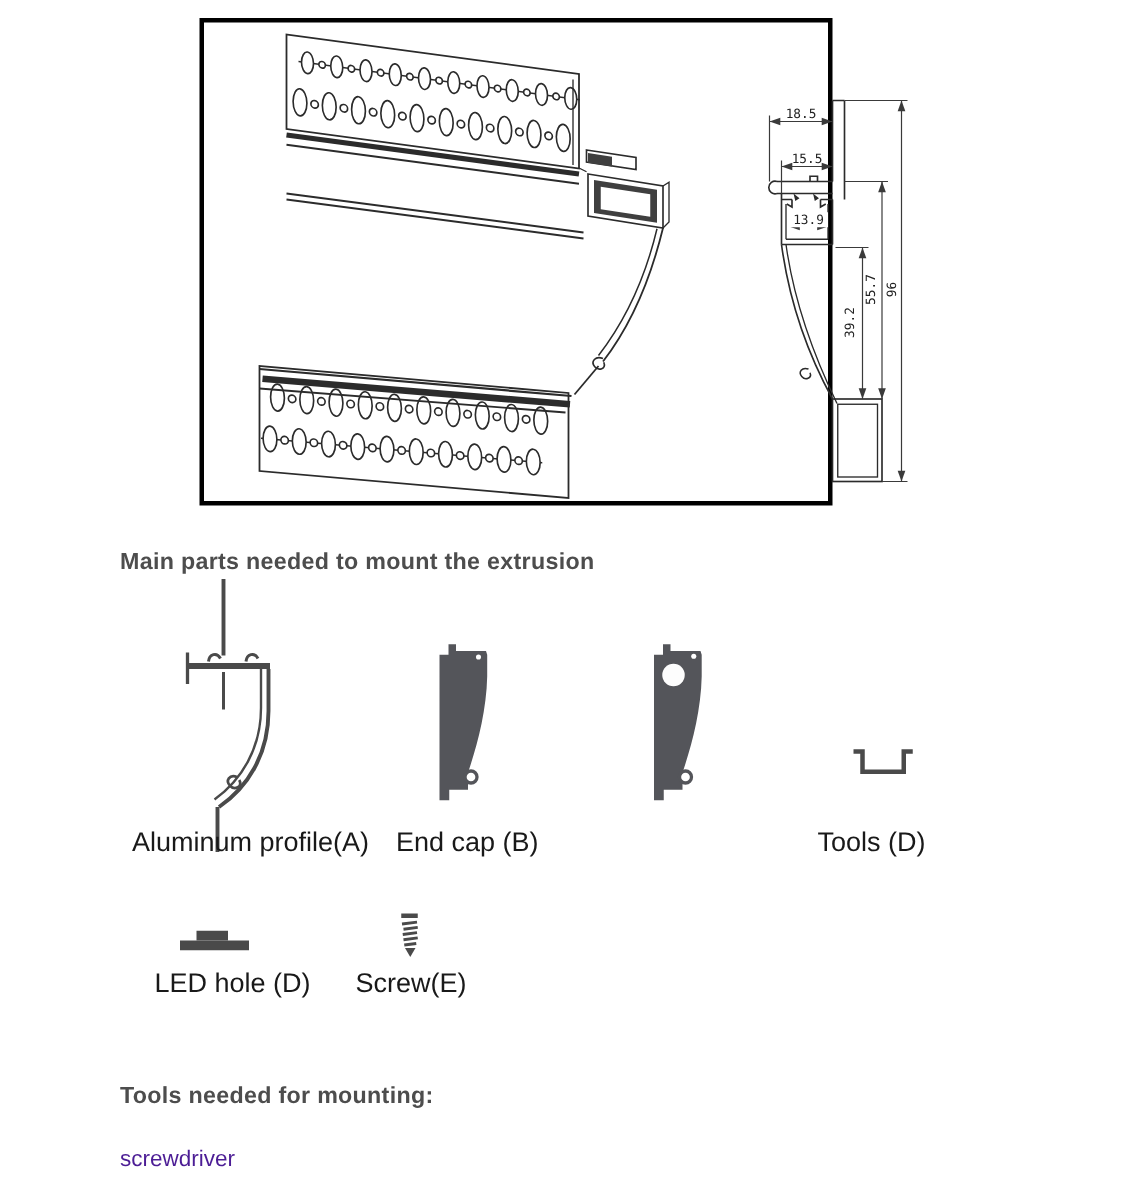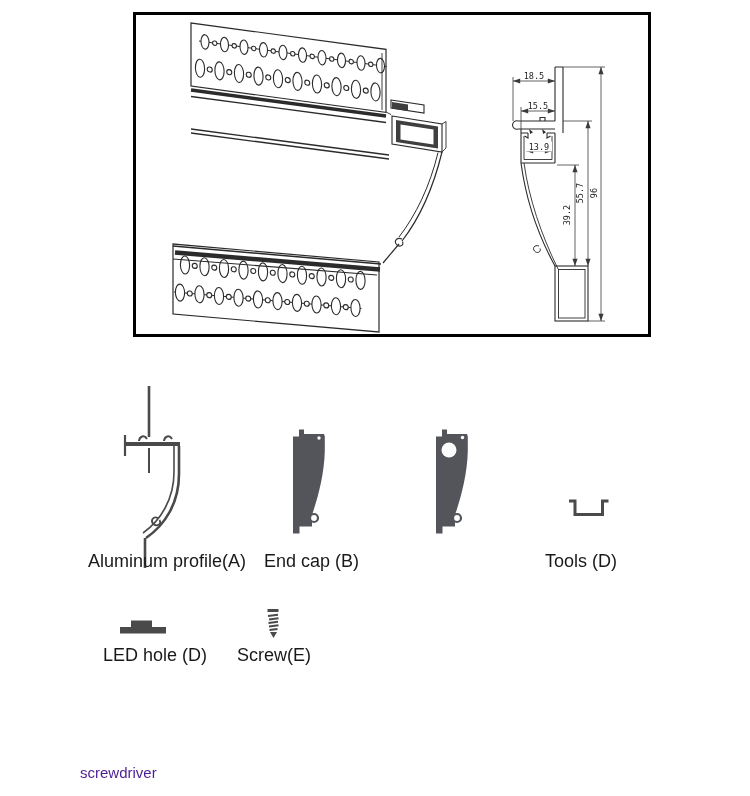--- a/index.html
+++ b/index.html
@@ -1,19 +1,19 @@
 <!DOCTYPE html>
 <html><head>
 <meta charset="utf-8">
 <style>
   *{margin:0;padding:0;box-sizing:border-box}
   html,body{background:#fff}
   body{width:750px;height:796px;font-family:"Liberation Sans",sans-serif;position:relative;overflow:hidden}
   .page{position:absolute;left:0;top:0;width:750px;height:796px;background:#fff}
-  .drawing-box{position:absolute;left:133px;top:12px;width:518px;height:325px;border:3px solid #000;background:#fff}
+  .drawing-box{position:absolute;left:133px;top:12px;width:422px;height:325px;border:3px solid #000;background:#fff}
   .drawing-box svg{display:block}
   .heading{position:absolute;font-weight:bold;font-size:15.5px;color:#4d4d4d;letter-spacing:.2px;white-space:nowrap}
   .parts-heading{left:80px;top:366px}
   .tools-heading{left:80px;top:722px}
   .part-label{position:absolute;font-size:18px;color:#191919;white-space:nowrap}
   .lbl-a{left:88px;top:551px}
   .lbl-b{left:264px;top:551px}
   .lbl-c{left:380px;top:551px}
   .lbl-d{left:545px;top:551px}
   .lbl-led{left:103px;top:645px}
@@ -193,20 +193,21 @@
       <text x="398" y="63.5" text-anchor="middle">18.5</text>
       <text x="402" y="93.5" text-anchor="middle">15.5</text>
       <rect x="390" y="126.5" width="26" height="10" fill="#fff"></rect>
       <text x="403" y="134.5" text-anchor="middle">13.9</text>
       <text transform="rotate(-90 433.5 200)" x="433.5" y="200" text-anchor="middle">39.2</text>
       <text transform="rotate(-90 447 178)" x="447" y="178" text-anchor="middle">55.7</text>
       <text transform="rotate(-90 461 178)" x="461" y="178" text-anchor="middle">96</text>
     </svg>
   </div>
 
+  <div class="heading parts-heading">Main parts needed to mount the extrusion</div>
 
   <svg class="icon icon-a" width="100" height="187" viewBox="0 0 100 187">
     <g stroke="#4a4a4a" fill="none">
       <path d="M46,3 V54" stroke-width="2.6"></path>
       <path d="M22,61 H77" stroke-width="4"></path>
       <path d="M22,52 V73" stroke-width="2.2"></path>
       <path d="M36,58 c0.5,-5 5.5,-6.5 8,-2" stroke-width="2"></path>
       <path d="M61,58 c0.5,-5 5.5,-6.5 8,-2" stroke-width="2"></path>
       <path d="M46,65 V90" stroke-width="2"></path>
       <path d="M76,63 V91 C76,120 62,142 43,155" stroke-width="2.6"></path>
@@ -249,15 +250,16 @@
     </g>
     <polygon points="8,27 15,27 11.5,33" fill="#4a4a4a"></polygon>
   </svg>
 
   <div class="part-label lbl-a">Aluminum profile(A)</div>
   <div class="part-label lbl-b">End cap (B)</div>
   <div class="part-label lbl-d">Tools (D)</div>
   <div class="part-label lbl-led">LED hole (D)</div>
   <div class="part-label lbl-screw">Screw(E)</div>
 
+  <div class="heading tools-heading">Tools needed for mounting:</div>
   <div class="tool-item">screwdriver</div>
 
 </div>
 
 </body></html>

